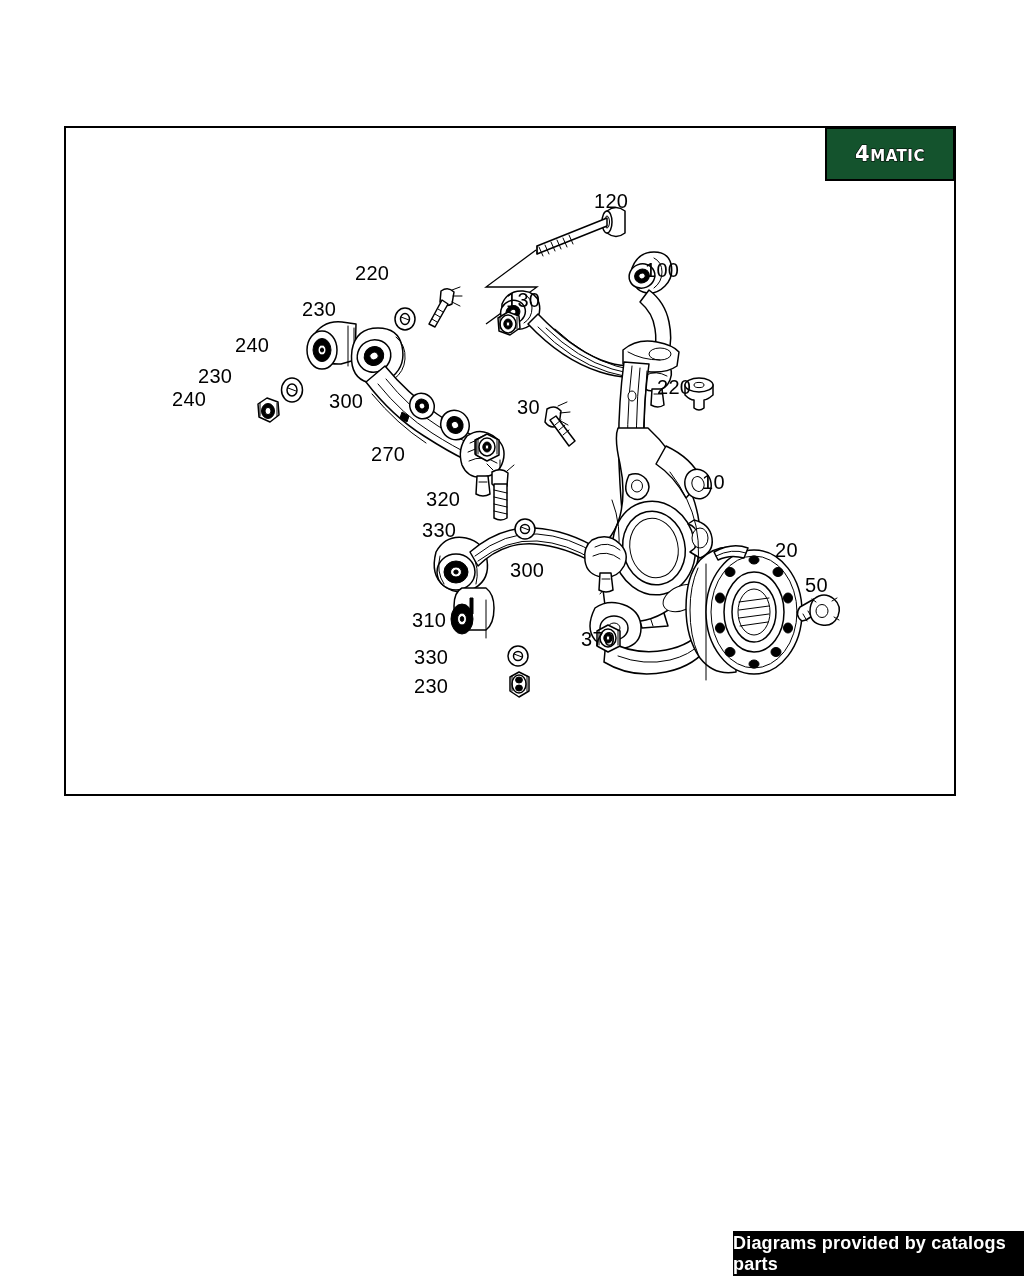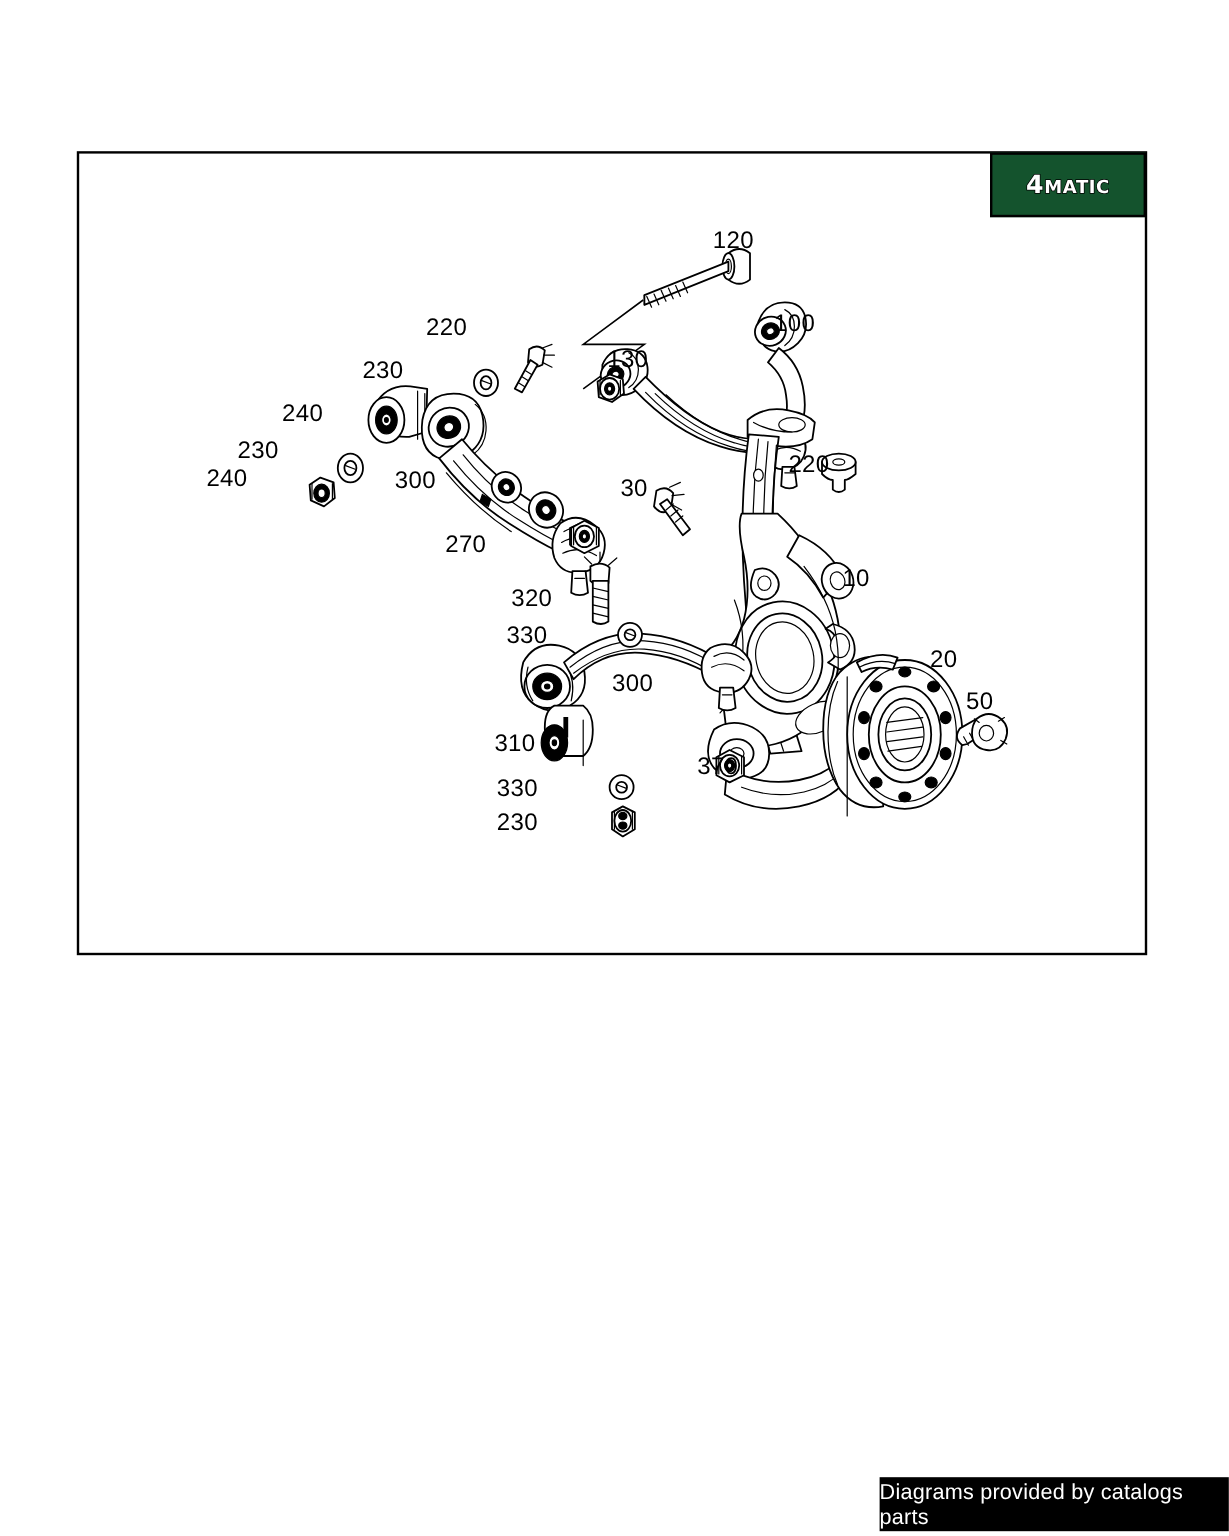--- a/index.html
+++ b/index.html
@@ -85,20 +85,21 @@
     width: 291px;
     height: 45px;
     background: #000;
     color: #fff;
     display: flex;
     align-items: center;
     justify-content: center;
     font-family: "Liberation Sans", sans-serif;
     font-size: 18px;
     letter-spacing: 0.2px;
+    font-weight: bold;
   }
 </style>
 </head>
 <body>
 
 <div id="page">
 
   <div id="diagram-frame">
 
     <svg id="art" viewBox="0 0 892 670">

